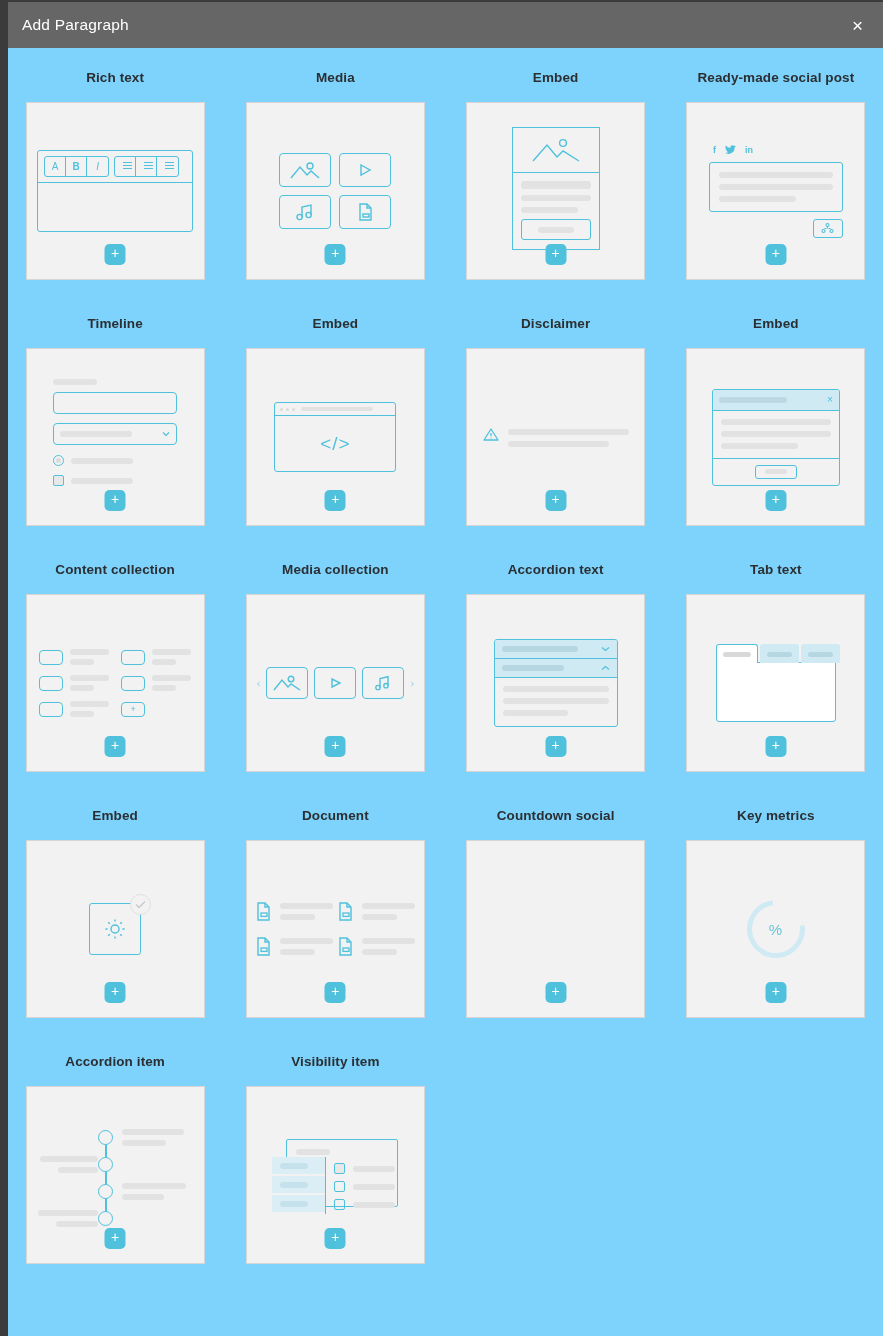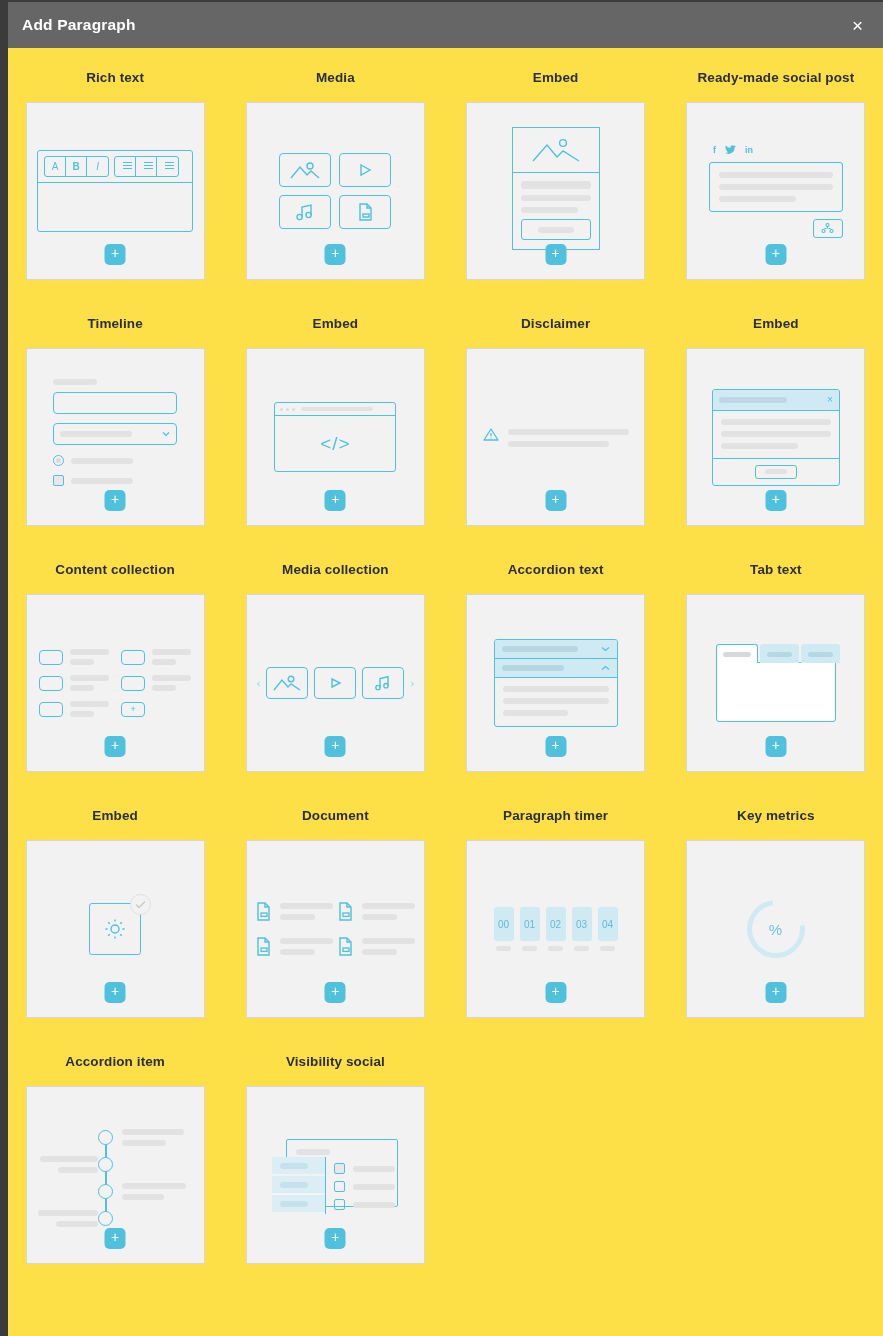--- a/index.html
+++ b/index.html
@@ -17,29 +17,29 @@
     display: flex; flex-direction: column;
     overflow: hidden;
   }
   .dialog-header {
     height: 46px; flex: 0 0 46px;
     background: #666666;
     display: flex; align-items: center; justify-content: space-between;
     padding: 0 18px 0 14px;
   }
   .dialog-title {
-    color: #ffffff; font-size: 15.5px; font-weight: bold; letter-spacing: .2px;
+    color: #ffffff; font-size: 15.5px; font-weight: normal; letter-spacing: .2px;
   }
   .close-btn {
     color: #ffffff; font-size: 19px; line-height: 1; cursor: pointer;
     background: none; border: none; font-family: inherit; padding: 0 2px;
   }
   .dialog-body {
     flex: 1 1 auto; padding: 22px 14px 7px 14px; overflow: hidden;
-    background: #fde047;
+    background: #7dd3fc;
   }
   .grid {
     display: grid;
     grid-template-columns: repeat(4, 1fr);
     column-gap: 34px;
     row-gap: 0px;
   }
   .tile { width: 100%; padding-bottom: 0; }
   .tile-label {
     text-align: center; font-size: 13.5px; font-weight: bold; color: #2b2f33;
@@ -667,46 +667,22 @@
                     <span class="bar" style="display:block;width:66%;margin-bottom:0"></span>
                   </span>
               </div>
             </div>
           </div>
           <div class="plus">+</div>
         </div>
       </div>
 
       <div class="tile">
-        <div class="tile-label">Paragraph timer</div>
-        <div class="tile-box">
-          <div class="art">
-            <div class="cd">
-              <div class="cd-col">
-                  <div class="cd-num">00</div>
-                  <div class="bar"></div>
-                </div>
-              <div class="cd-col">
-                  <div class="cd-num">01</div>
-                  <div class="bar"></div>
-                </div>
-              <div class="cd-col">
-                  <div class="cd-num">02</div>
-                  <div class="bar"></div>
-                </div>
-              <div class="cd-col">
-                  <div class="cd-num">03</div>
-                  <div class="bar"></div>
-                </div>
-              <div class="cd-col">
-                  <div class="cd-num">04</div>
-                  <div class="bar"></div>
-                </div>
-            </div>
-          </div>
+        <div class="tile-label">Countdown social</div>
+        <div class="tile-box">
           <div class="plus">+</div>
         </div>
       </div>
 
       <div class="tile">
         <div class="tile-label">Key metrics</div>
         <div class="tile-box">
           <div class="art">
             <div class="km">
               <span>%</span>
@@ -742,21 +718,21 @@
                   <div class="bar" style="width:60px"></div>
                   <div class="bar" style="width:42px;margin-bottom:0"></div>
                 </div>
             </div>
           </div>
           <div class="plus">+</div>
         </div>
       </div>
 
       <div class="tile">
-        <div class="tile-label">Visibility social</div>
+        <div class="tile-label">Visibility item</div>
         <div class="tile-box">
           <div class="art">
             <div class="vg">
               <div class="vg-back">
                   <span class="bar"></span>
                 </div>
               <div class="vg-side">
                 <div class="vg-srow">
                     <span class="bar"></span>
                   </div>

